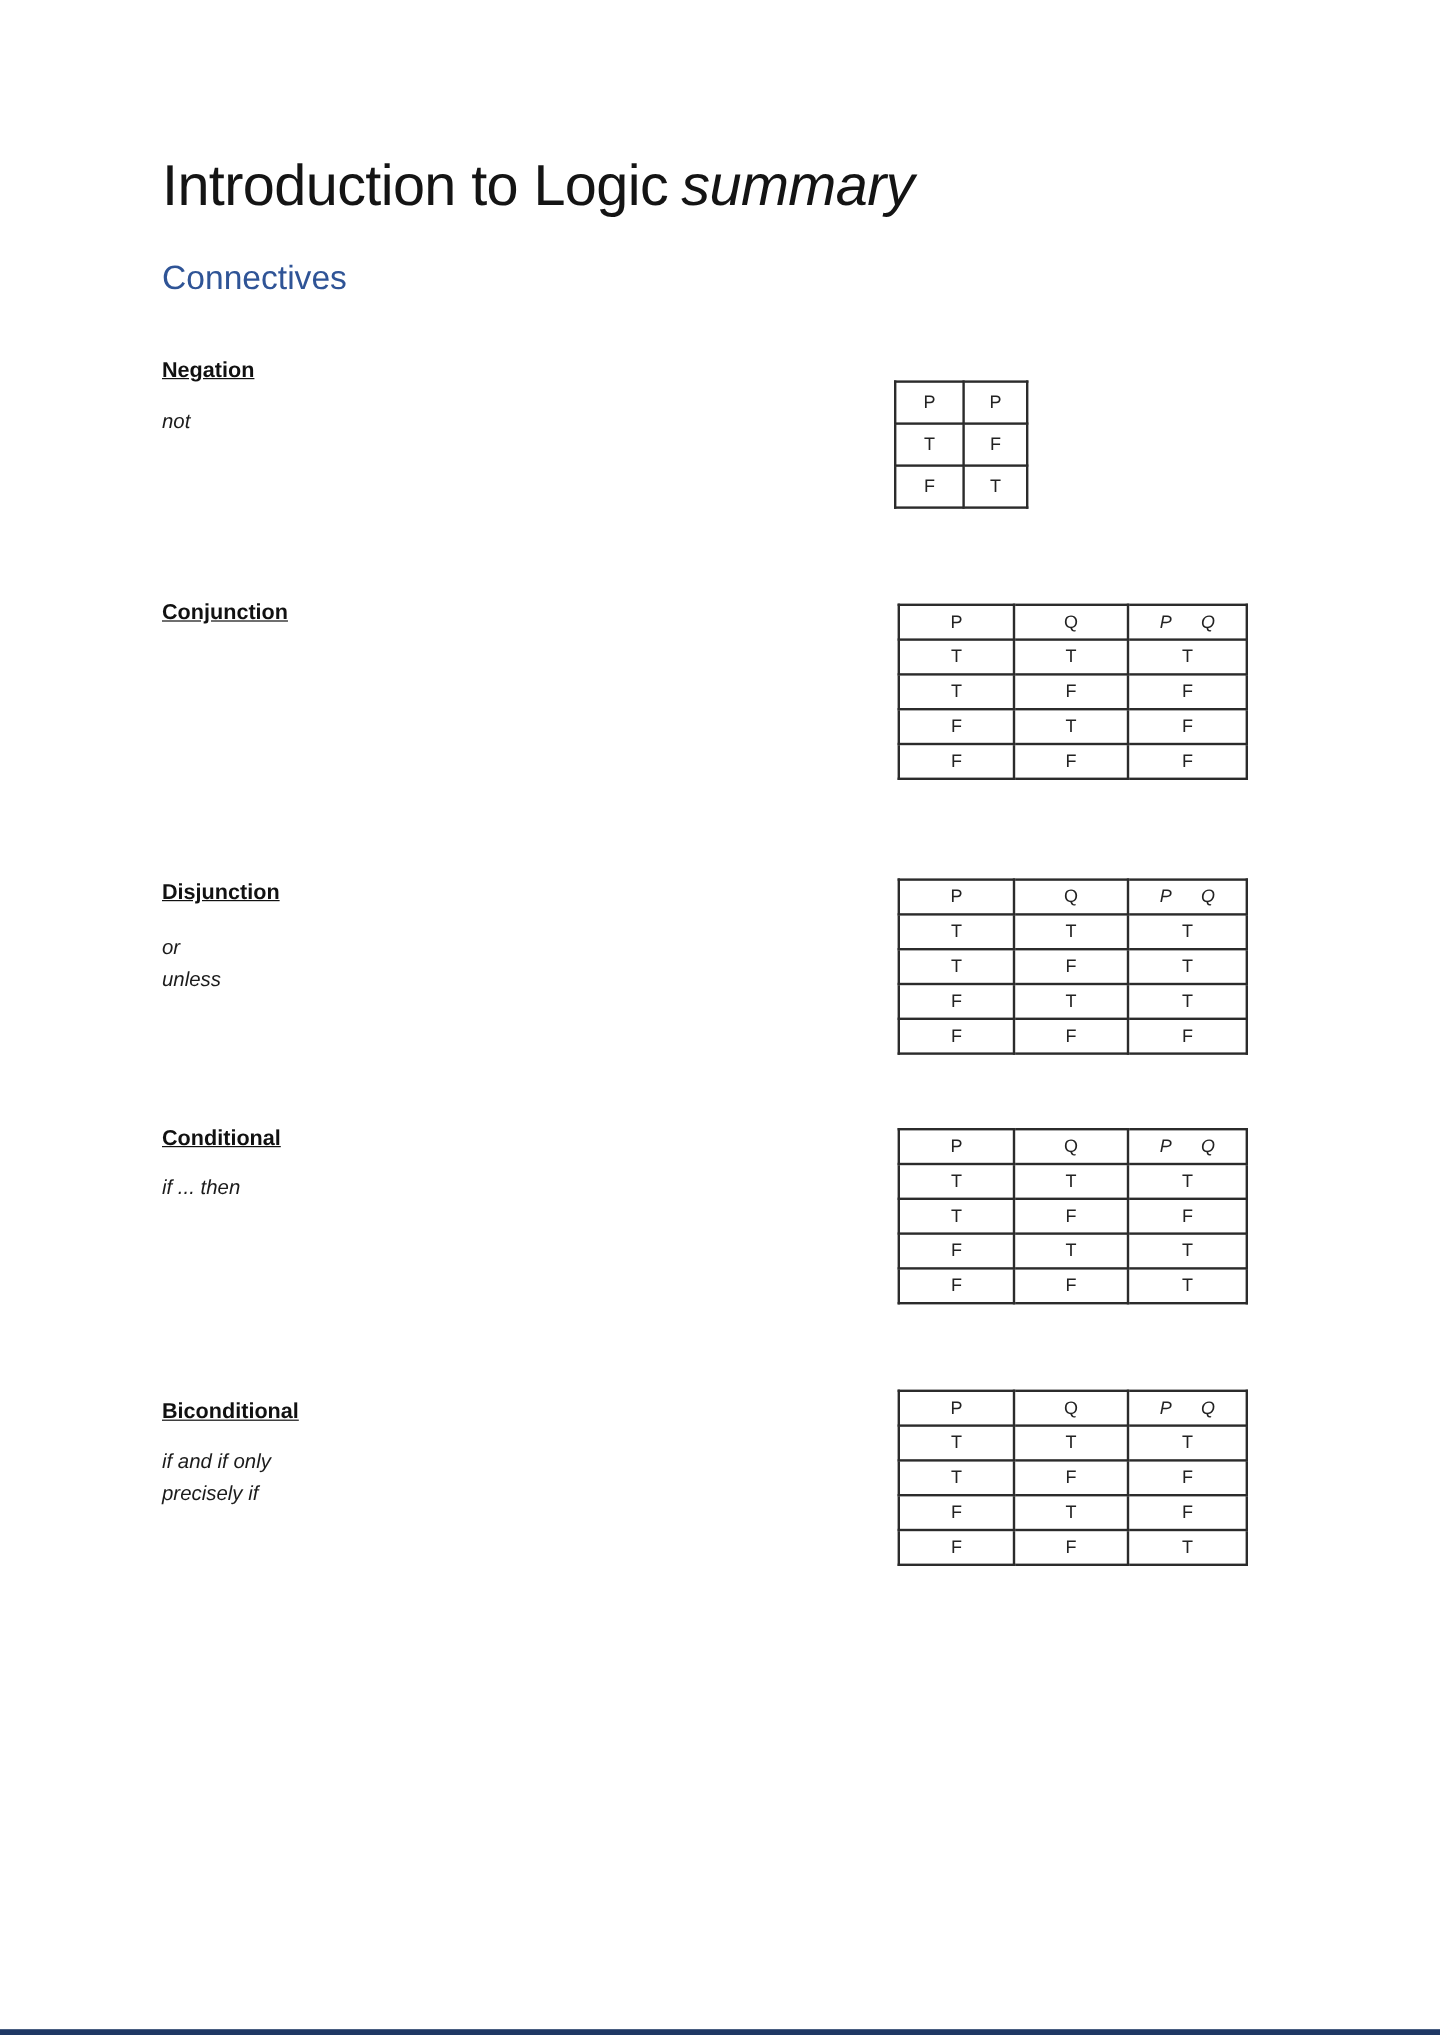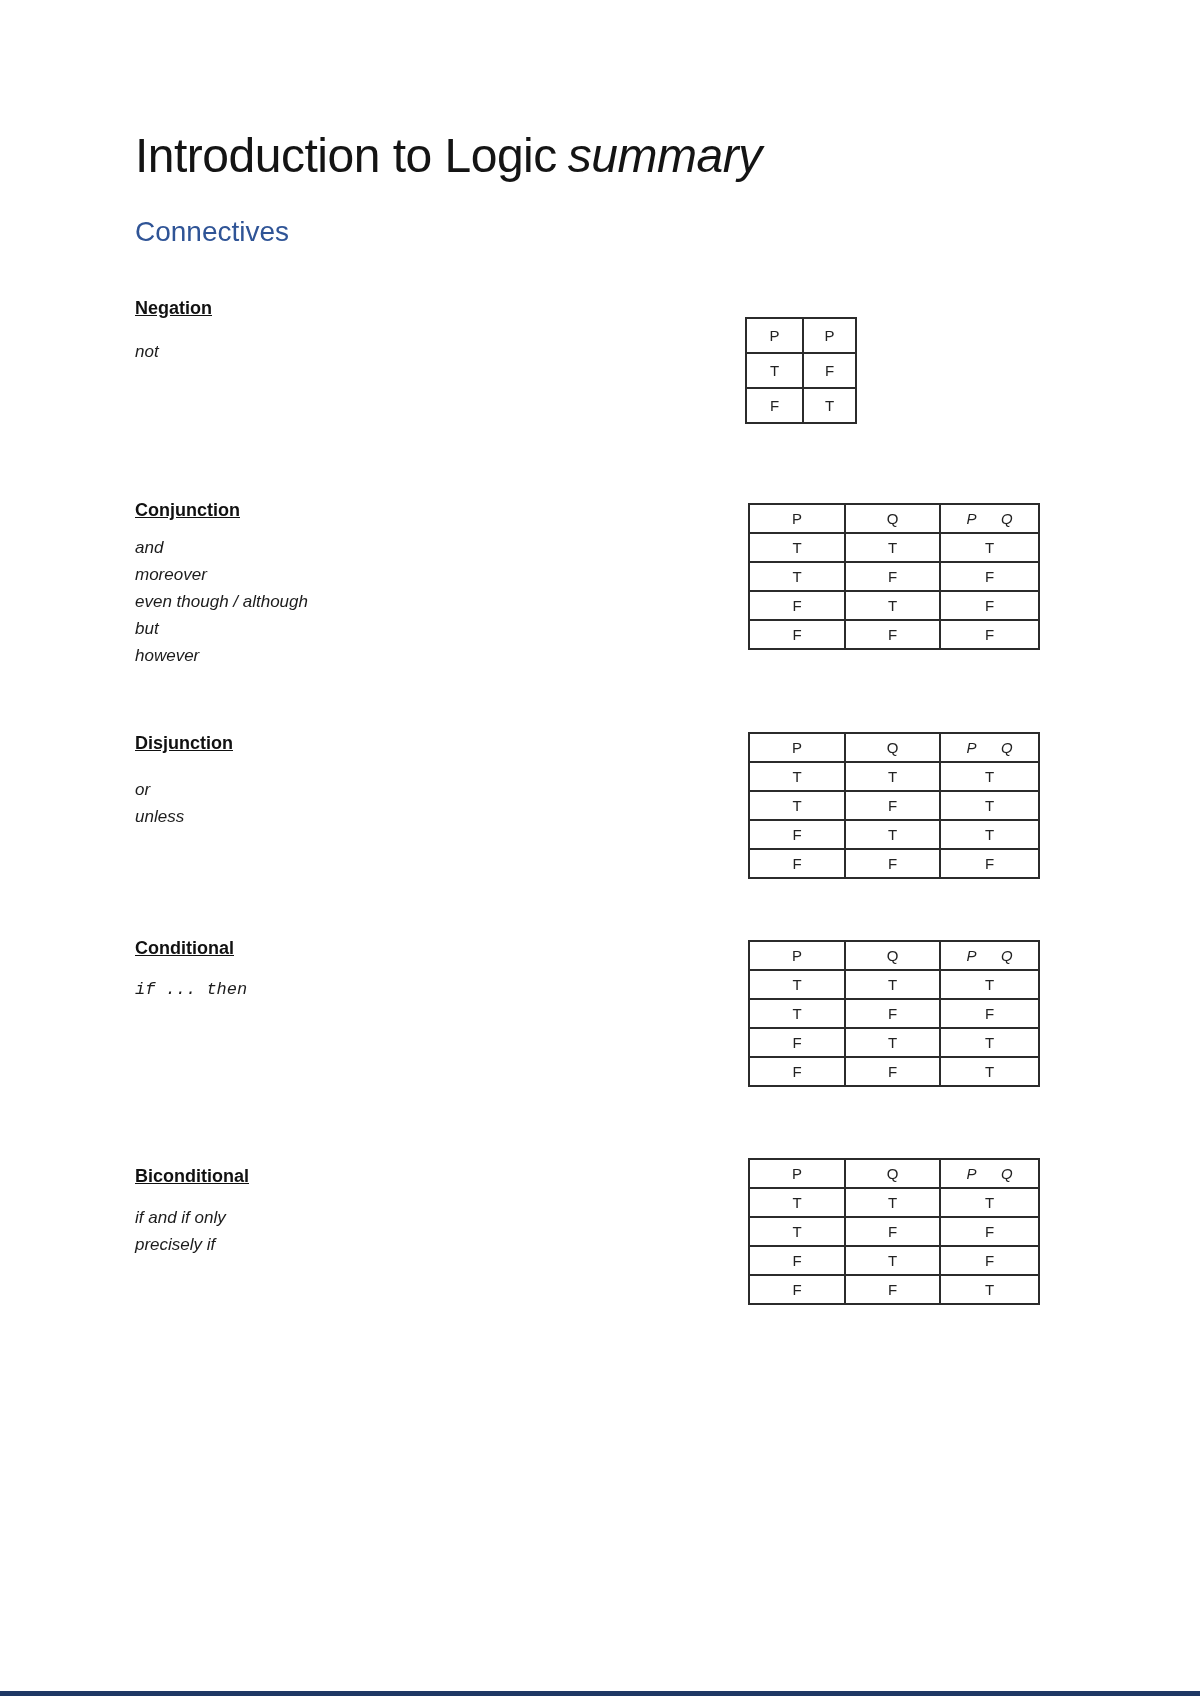--- a/index.html
+++ b/index.html
@@ -80,21 +80,21 @@
   #t-negation      { left: 745px; top: 317px; }
   #t-conjunction   { left: 748px; top: 503px; }
   #t-disjunction   { left: 748px; top: 732px; }
   #t-conditional   { left: 748px; top: 940px; }
   #t-biconditional { left: 748px; top: 1158px; }
 
   
   #h-negation      { top: 298px; }  #terms-negation      { top: 338px; }
   #h-conjunction   { top: 500px; }  #terms-conjunction   { top: 534px; }
   #h-disjunction   { top: 733px; }  #terms-disjunction   { top: 776px; }
-  #h-conditional   { top: 938px; }  #terms-conditional   { top: 976px; font-family: Liberation Mono, monospace; }
+  #h-conditional   { top: 938px; }  #terms-conditional   { top: 976px; }
   #h-biconditional { top: 1166px; } #terms-biconditional { top: 1204px; }
 </style>
 </head>
 <body>
 
 <div class="page">
 
   <div class="doc-title">
     <span>Introduction to Logic</span><span class="emph">summary</span>
   </div>
@@ -122,27 +122,20 @@
         <td>F</td>
       </tr>
       <tr>
         <td>F</td>
         <td>T</td>
       </tr>
     </tbody>
   </table>
 
   <div class="section-h" id="h-conjunction">Conjunction</div>
-  <div class="terms" id="terms-conjunction">
-    <div>and</div>
-    <div>moreover</div>
-    <div>even though / although</div>
-    <div>but</div>
-    <div>however</div>
-  </div>
   <table class="tt tt3" id="t-conjunction">
     <colgroup>
         <col style="width:96px">
         <col style="width:95px">
         <col style="width:99px">
       </colgroup>
     <thead>
       <tr>
         <th>P</th>
         <th>Q</th>

